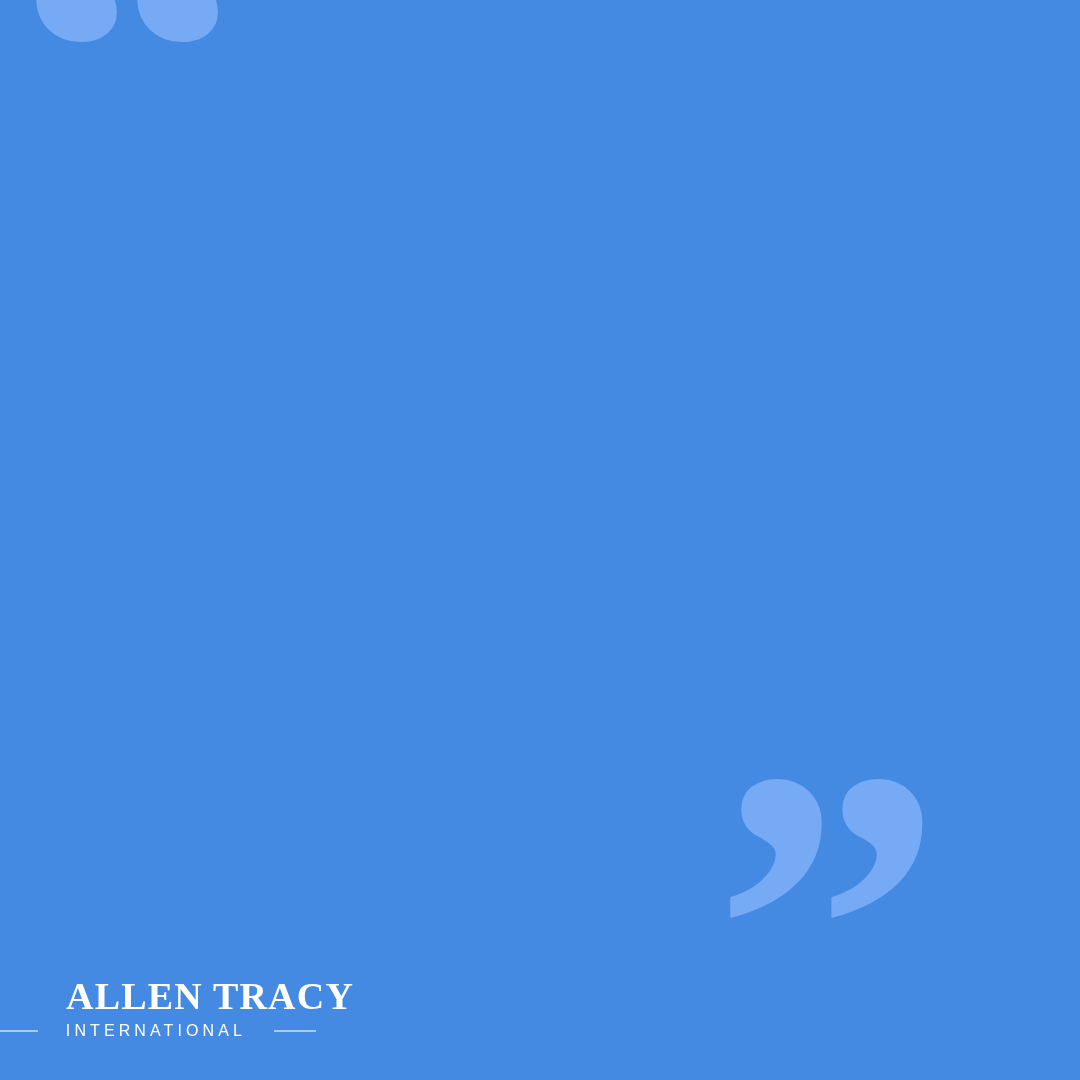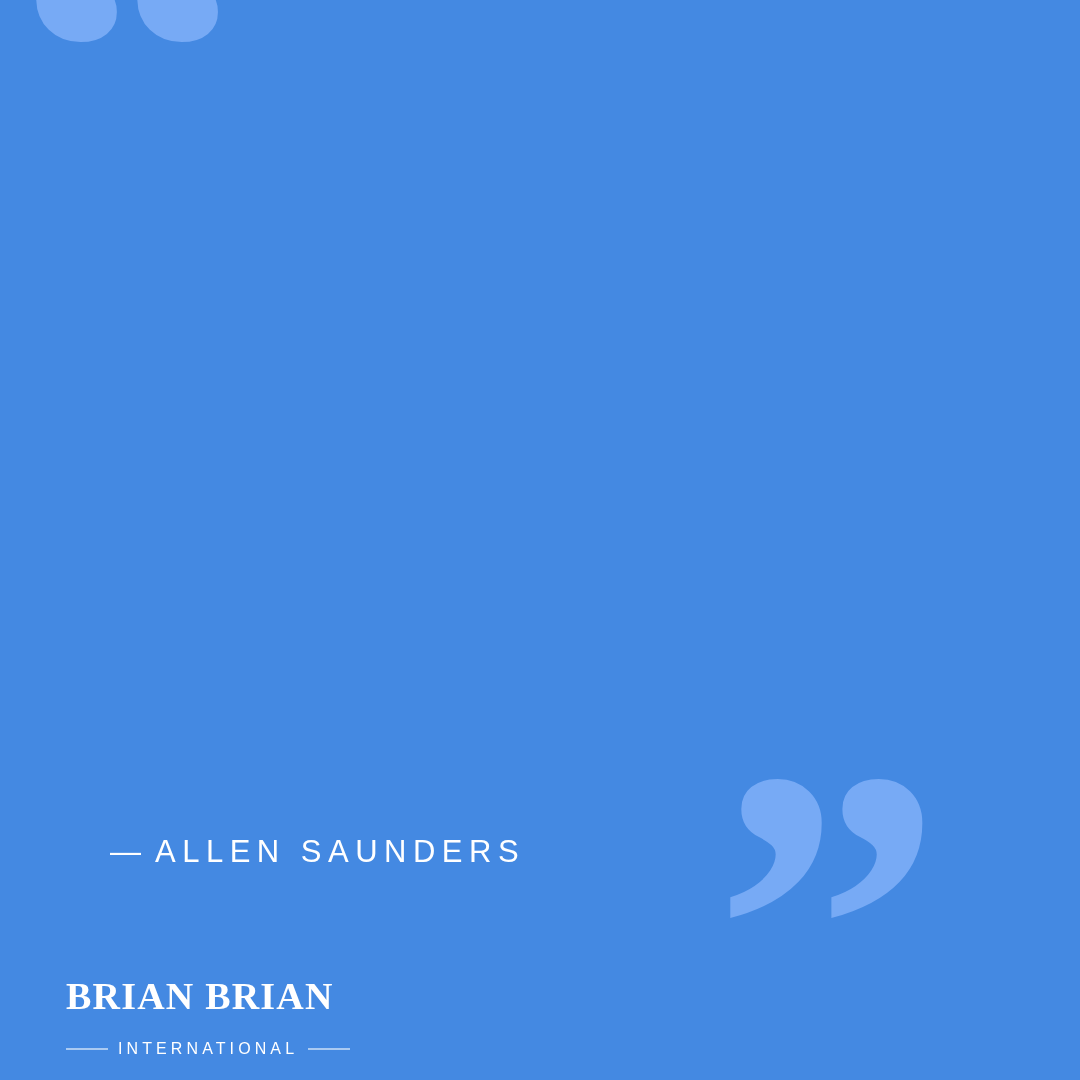--- a/index.html
+++ b/index.html
@@ -102,23 +102,23 @@
     letter-spacing: 1.2px;
     color: #FFFFFF;
     text-align: center;
     line-height: 40px;
     white-space: nowrap;
   }
 
   #logo-sub-row {
     display: flex;
     align-items: center;
-    justify-content: flex-start;
-    gap: 10px;
-    margin-top: 24px;
+    justify-content: flex-end;
+    gap: 28px;
+    margin-top: 6px;
   }
 
   .logo-rule {
     height: 2px;
     width: 42px;
     background: rgba(255, 255, 255, 0.55);
     flex: 0 0 auto;
   }
 
   #logo-sub {
@@ -131,24 +131,23 @@
   }
 </style>
 </head>
 <body>
 
 <div id="card">
 
   <div class="quote-mark" id="quote-open">“</div>
 
 
-  <div id="attribution"><span class="dash">—</span><span>ALLEN SAUNDERS</span></div>
 
   <div id="logo">
-    <div id="logo-name">BRIAN BRIAN</div>
+    <div id="logo-name">ALLEN TRACY</div>
     <div id="logo-sub-row">
       <span class="logo-rule"></span>
       <span id="logo-sub">INTERNATIONAL</span>
       <span class="logo-rule"></span>
     </div>
   </div>
 
   <div class="quote-mark" id="quote-close">”</div>
 
 </div>

